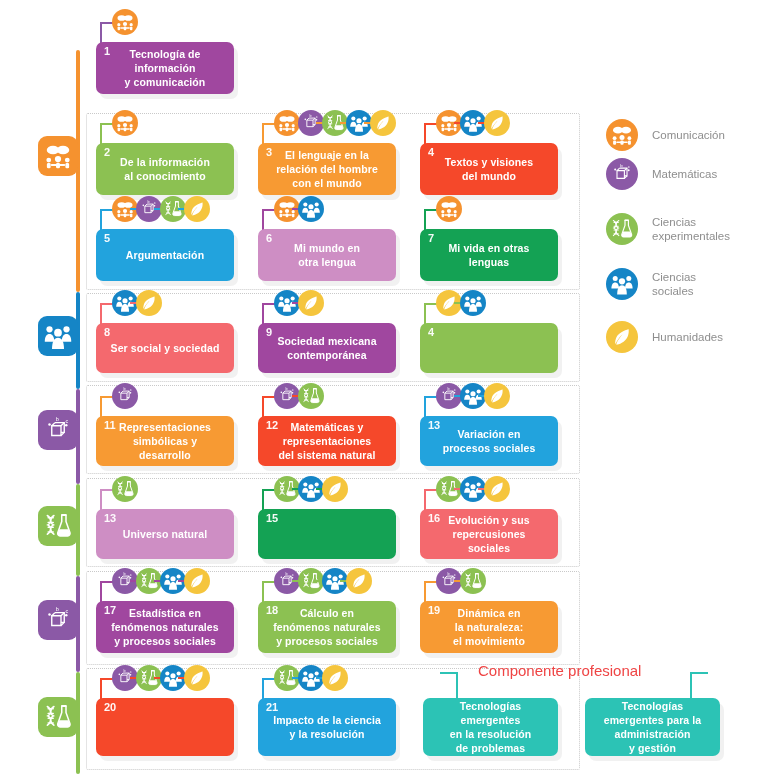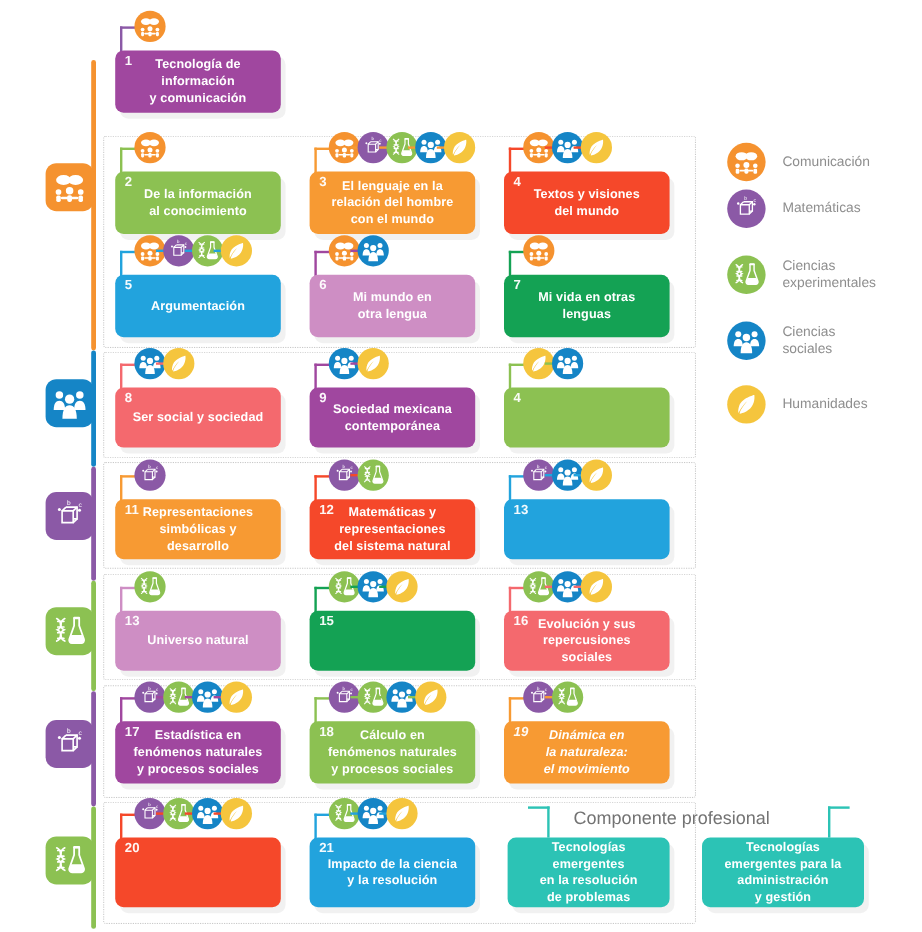--- a/index.html
+++ b/index.html
@@ -65,21 +65,21 @@
   
   .legend{position:absolute;left:606px;top:103px;width:160px;}
   .leg-row{position:absolute;display:flex;align-items:center;}
   .leg-ico{width:32px;height:32px;border-radius:50%;flex:0 0 32px;
            display:flex;align-items:center;justify-content:center;}
   .leg-lbl{margin-left:14px;font-size:11.5px;color:#8e8e8e;line-height:14px;}
 
   
   .cp-title{
     position:absolute;
-    font-size:15px;color:#737373;white-space:nowrap;margin-top:12px;
+    font-size:15px;color:#ef4444;white-space:nowrap;
   }
   .cp-bracket{position:absolute;}
   .cp-bracket i{position:absolute;background:#2cc3b5;display:block;}
 </style>
 </head>
 <body>
 
 <div id="canvas">
 
   <div id="spine-layer">
@@ -610,20 +610,21 @@
       </svg>
       </div>
       <div class="link" style="left: 478px; top: 395px; width: 10px; background: rgb(34, 163, 221);"></div>
       <div class="chip" style="left: 484px; top: 383px; background: rgb(245, 197, 61);">
         <svg width="20" height="20" viewBox="0 0 24 24">
         <path d="M18.6 4.2 C18.6 4.2 8.4 6.6 6.1 13 C4.7 16.9 5.4 19.2 5.4 19.2 C5.4 19.2 8.6 12.4 12.7 9.3 C10.4 12 6.4 16.8 6.4 19.9 C6.4 19.9 13.2 18.9 16.6 13.6 C19.6 8.9 18.6 4.2 18.6 4.2 Z" fill="#ffffff"></path>
       </svg>
       </div>
       <div class="card" style="left: 420px; top: 416px; width: 138px; height: 50px; background: rgb(34, 163, 221);">
         <span class="num">13</span>
+        <div class="ctxt"><span>Variación en</span><br><span>procesos sociales</span></div>
       </div>
       <div class="conn" style="left: 100px; top: 489px; width: 16px; height: 24px;">
         <div class="v" style="left: 0px; top: 0px; height: 100%; background: rgb(206, 142, 196);"></div>
         <div class="h" style="left: 0px; top: 0px; width: 14px; background: rgb(206, 142, 196);"></div>
       </div>
       <div class="chip" style="left: 112px; top: 476px; background: rgb(140, 193, 82);">
         <svg width="20" height="20" viewBox="0 0 24 24">
         <g fill="none" stroke="#ffffff" stroke-width="1.15" stroke-linecap="round">
           <path d="M3.4 3.6 C8.4 6.1 3.4 8.6 8.4 11.1 C3.4 13.6 8.4 16.1 3.4 18.6"></path>
           <path d="M8.8 3.6 C3.8 6.1 8.8 8.6 3.8 11.1 C8.8 13.6 3.8 16.1 8.8 18.6"></path>
@@ -842,21 +843,21 @@
         <g fill="none" stroke="#ffffff" stroke-width="1.15" stroke-linecap="round">
           <path d="M3.4 3.6 C8.4 6.1 3.4 8.6 8.4 11.1 C3.4 13.6 8.4 16.1 3.4 18.6"></path>
           <path d="M8.8 3.6 C3.8 6.1 8.8 8.6 3.8 11.1 C8.8 13.6 3.8 16.1 8.8 18.6"></path>
           <path d="M4.1 5.4 L8.2 5.4 M4.1 9.2 L8.2 9.2 M4.1 13 L8.2 13 M4.1 16.8 L8.2 16.8"></path>
         </g>
         <path d="M15 3.4 L18.4 3.4 L18.4 8.4 L21.6 17.4 C21.9 18.7 21.1 19.9 19.8 19.9 L13.6 19.9 C12.3 19.9 11.5 18.7 11.8 17.4 L15 8.4 Z" fill="none" stroke="#ffffff" stroke-width="1.2" stroke-linejoin="round"></path>
         <path d="M13.1 14.6 L20.3 14.6 L21.6 17.8 C21.9 19 21.1 19.9 19.8 19.9 L13.6 19.9 C12.3 19.9 11.5 19 11.8 17.8 Z" fill="#ffffff"></path>
         <rect x="14.4" y="2.4" width="4.6" height="1.5" rx=".7" fill="#ffffff"></rect>
       </svg>
       </div>
-      <div class="card" style="left: 420px; top: 601px; width: 138px; height: 52px; background: rgb(247, 154, 51); font-style: italic;">
+      <div class="card" style="left: 420px; top: 601px; width: 138px; height: 52px; background: rgb(247, 154, 51);">
         <span class="num">19</span>
         <div class="ctxt"><span>Dinámica en</span><br><span>la naturaleza:</span><br><span>el movimiento</span></div>
       </div>
       <div class="conn" style="left: 100px; top: 678px; width: 16px; height: 24px;">
         <div class="v" style="left: 0px; top: 0px; height: 100%; background: rgb(245, 72, 42);"></div>
         <div class="h" style="left: 0px; top: 0px; width: 14px; background: rgb(245, 72, 42);"></div>
       </div>
       <div class="chip" style="left: 112px; top: 665px; background: rgb(139, 89, 166);">
         <svg width="20" height="20" viewBox="0 0 24 24">
         <g fill="none" stroke="#ffffff" stroke-width="1.1">

